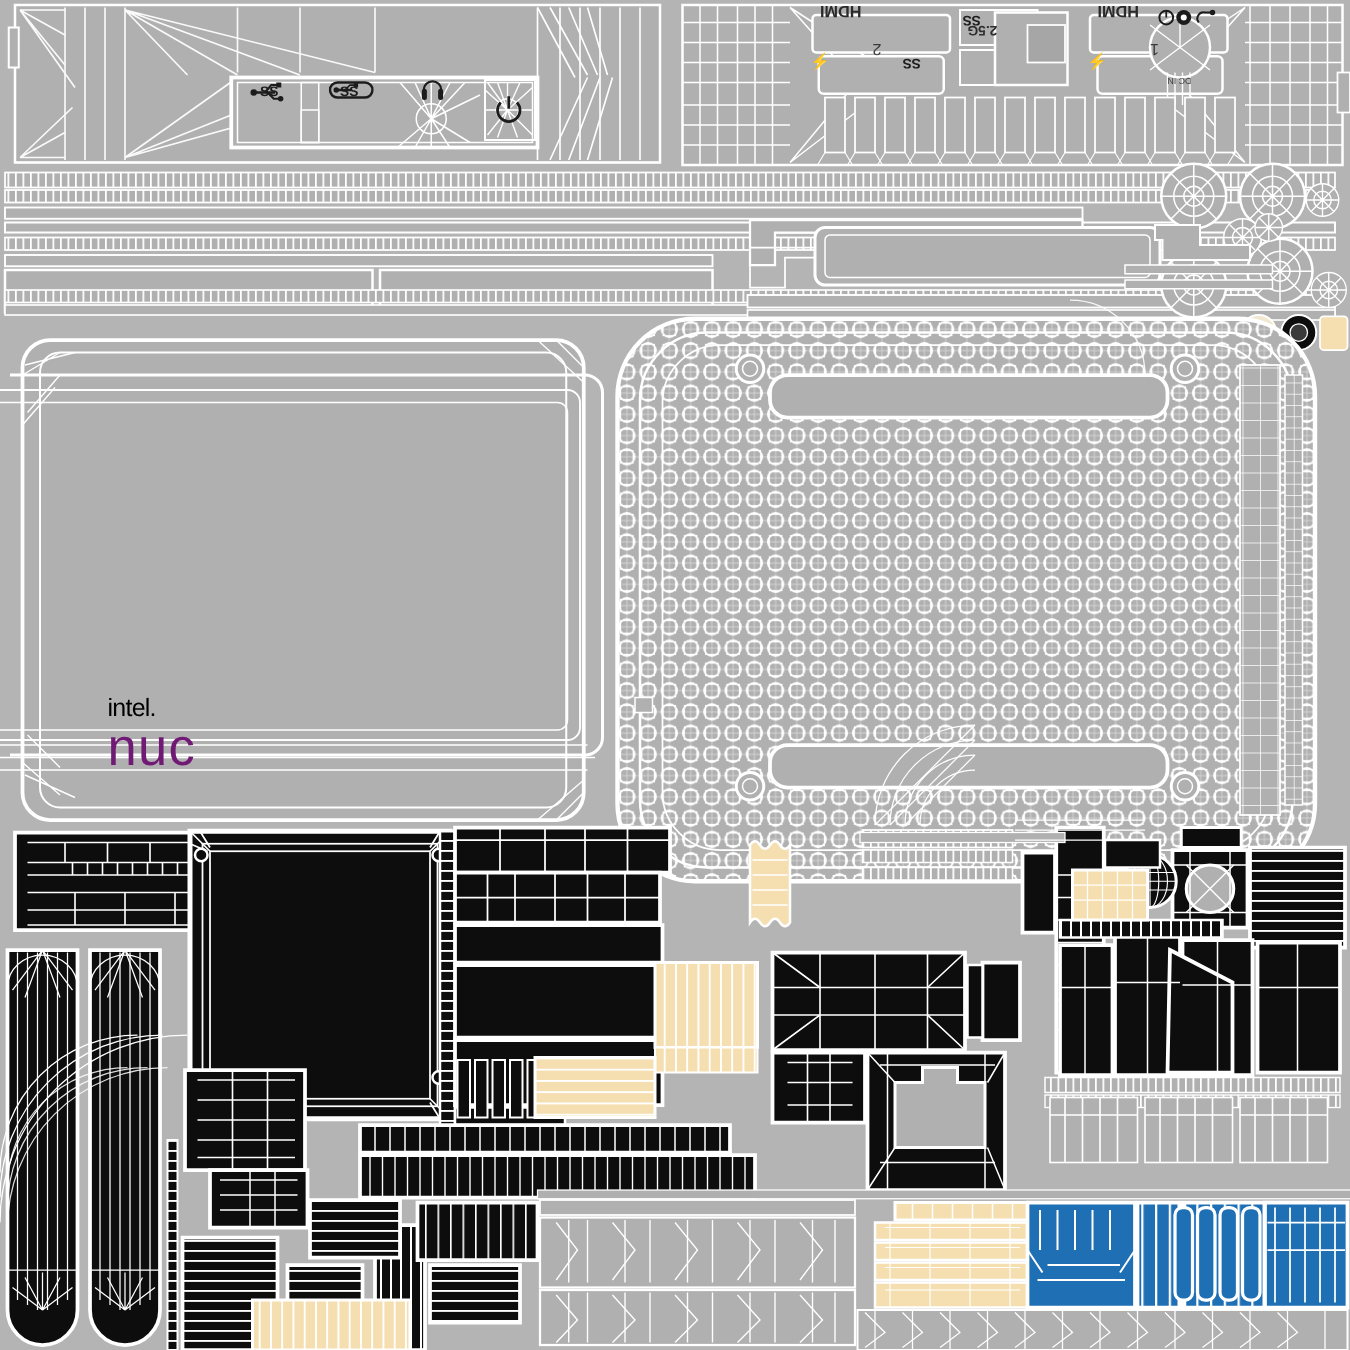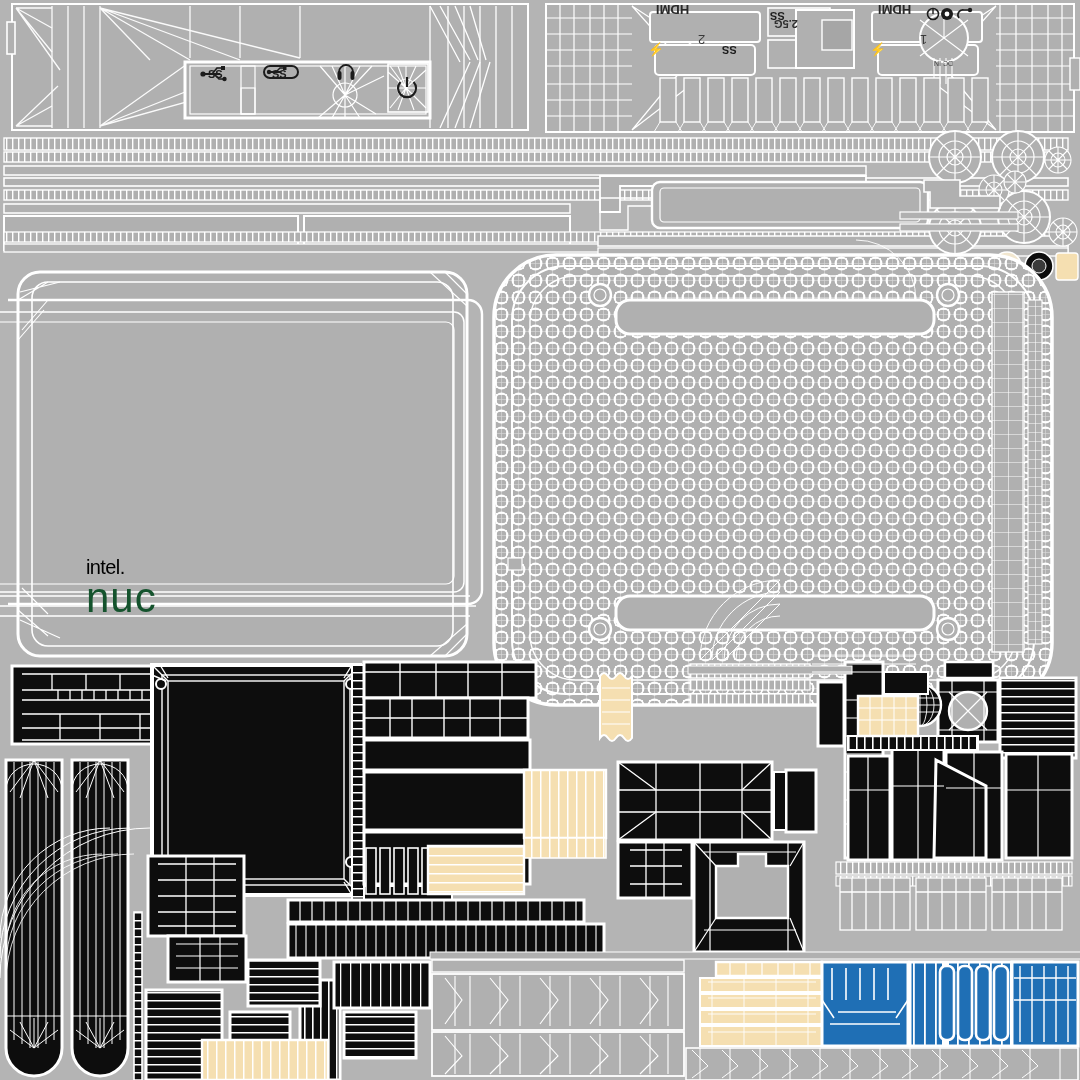--- a/index.html
+++ b/index.html
@@ -585,21 +585,21 @@
 
   <g fill="none" stroke="#ffffff" stroke-width="1">
     <path d="M0 938 a110 110 0 0 1 110 -110"></path>
     <path d="M0 958 a130 130 0 0 1 130 -130"></path>
     <path d="M0 978 a150 150 0 0 1 150 -150"></path>
   </g>
 
 </svg>
 
 <div class="lbl" style="left:86px;top:556px;font-size:20px;letter-spacing:-0.6px;color:#000000;">intel.</div>
-<div class="lbl" style="left:86px;top:574px;font-size:42px;letter-spacing:1px;color:#14532d;">nuc</div>
+<div class="lbl" style="left:86px;top:574px;font-size:42px;letter-spacing:1px;color:#701a75;">nuc</div>
 
 <div class="lbl" style="left:656px;top:2px;font-size:13px;font-weight:bold;color:#2a2a2a;transform:rotate(180deg);">HDMI</div>
 <div class="lbl" style="left:698px;top:32px;font-size:13px;color:#3a3a3a;transform:rotate(180deg);">2</div>
 
 <div class="lbl" style="left:878px;top:2px;font-size:13px;font-weight:bold;color:#2a2a2a;transform:rotate(180deg);">HDMI</div>
 <div class="lbl" style="left:920px;top:32px;font-size:13px;color:#3a3a3a;transform:rotate(180deg);">1</div>
 
 <div class="lbl" style="left:774px;top:18px;font-size:11px;font-weight:bold;color:#2f2f2f;transform:rotate(180deg);">2.5G</div>
 
 <div class="lbl" style="left:934px;top:60px;font-size:7px;color:#3a3a3a;transform:rotate(180deg);">DC IN</div>

